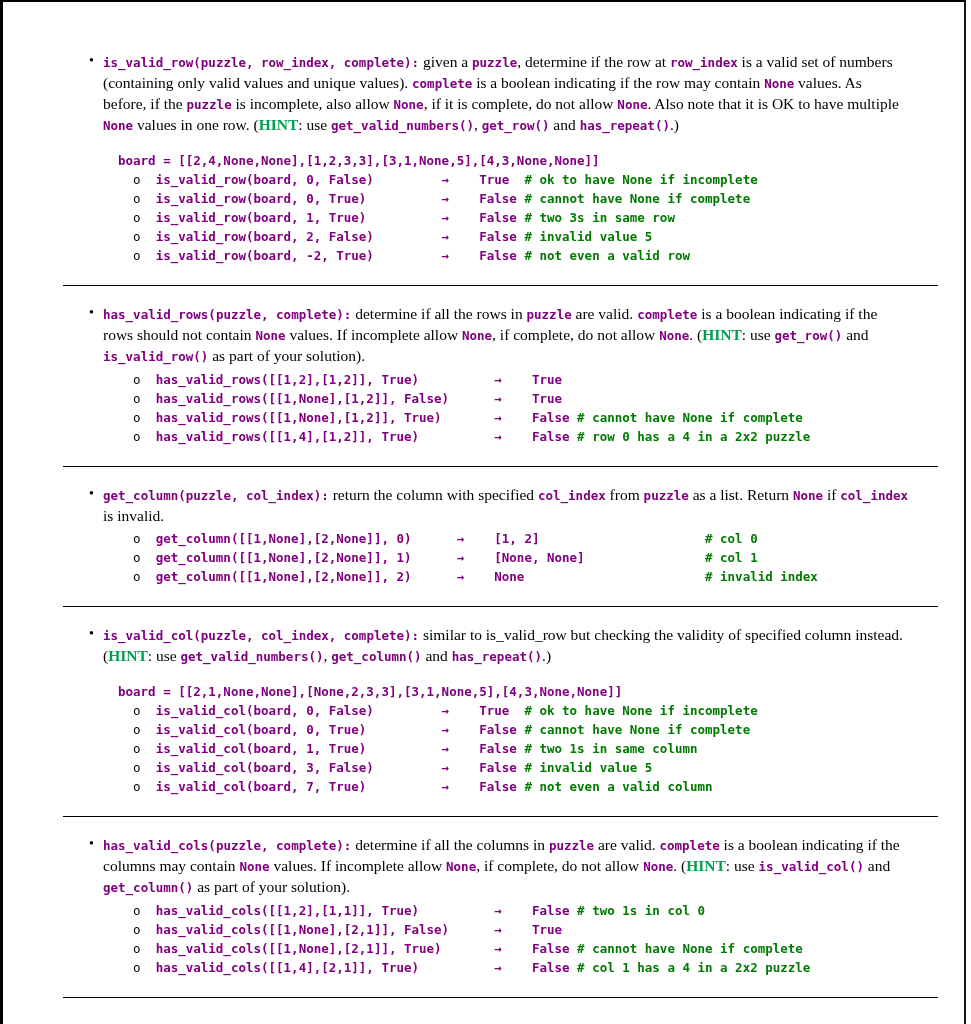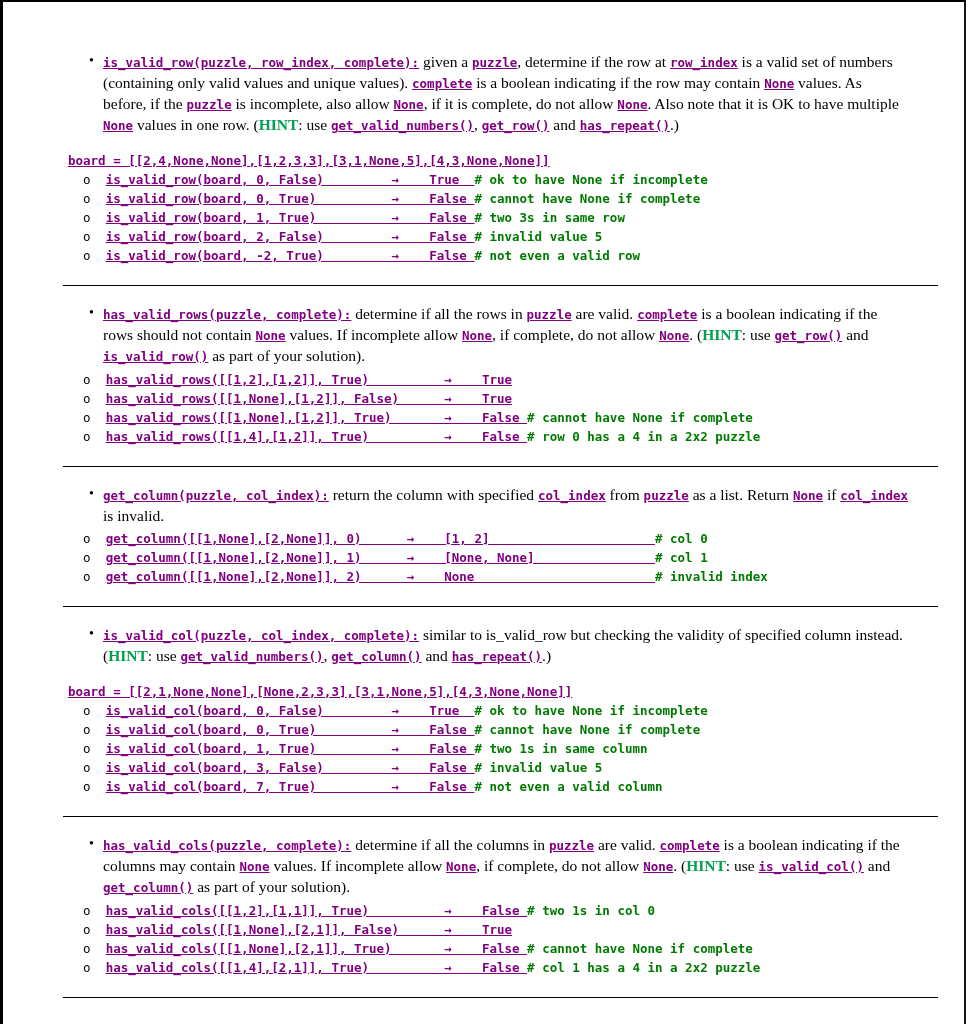--- a/index.html
+++ b/index.html
@@ -36,31 +36,30 @@
     top:-1px;
     font-size:14px;
     color:#000;
   }
   .sg-t{}
   .sg-c{
     font-family:"DejaVu Sans Mono", monospace;
     font-weight:bold;
     font-size:12.5px;
     color:var(--code-color);
-    text-decoration:underline;
   }
   .sg-h{
     font-weight:bold;
     color:var(--hint-color);
     font-family:Liberation Serif, serif;
   }
   .sg-g{color:var(--comment-color);}
   .sg-b{color:#000;font-weight:normal;}
   .codeblock{
-    margin:3px 0 0 65px;
+    margin:3px 0 0 115px;
     font-family:"DejaVu Sans Mono", monospace;
     font-weight:bold;
     font-size:12.5px;
     line-height:19px;
     color:var(--code-color);
     white-space:pre;
   }
   .codeblock.gap{margin-top:15px;}
   .code-line{white-space:pre;}
   hr.divider{

